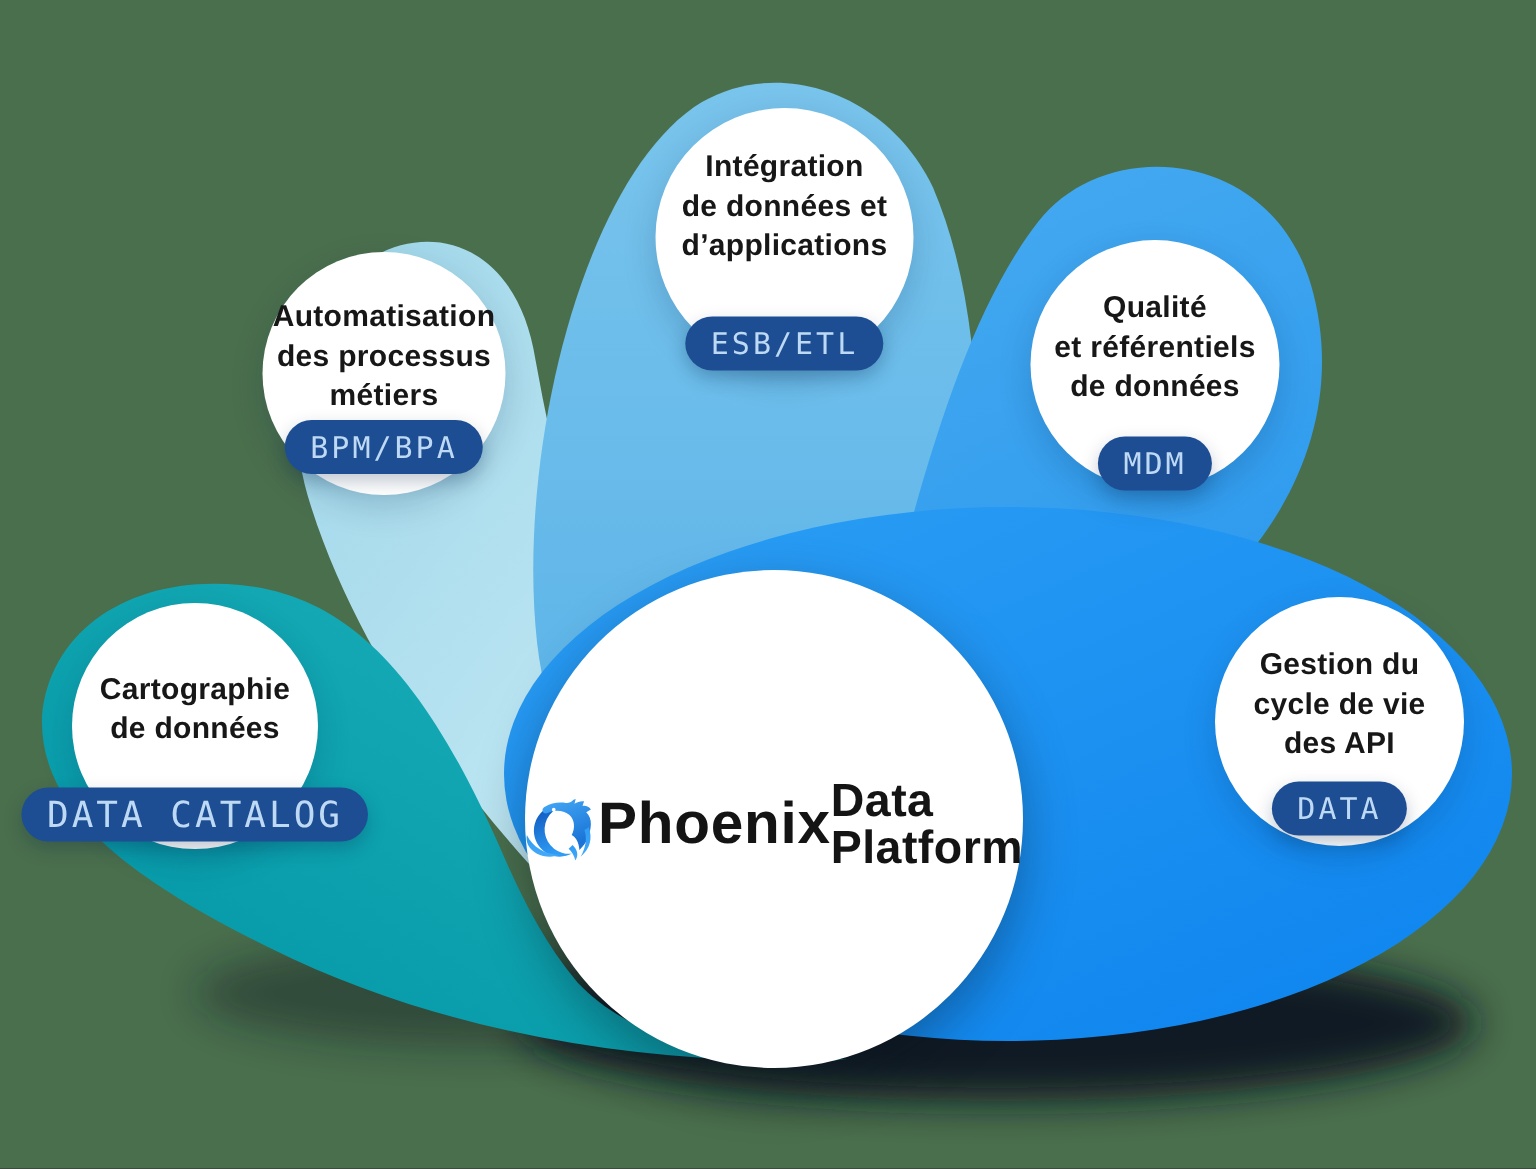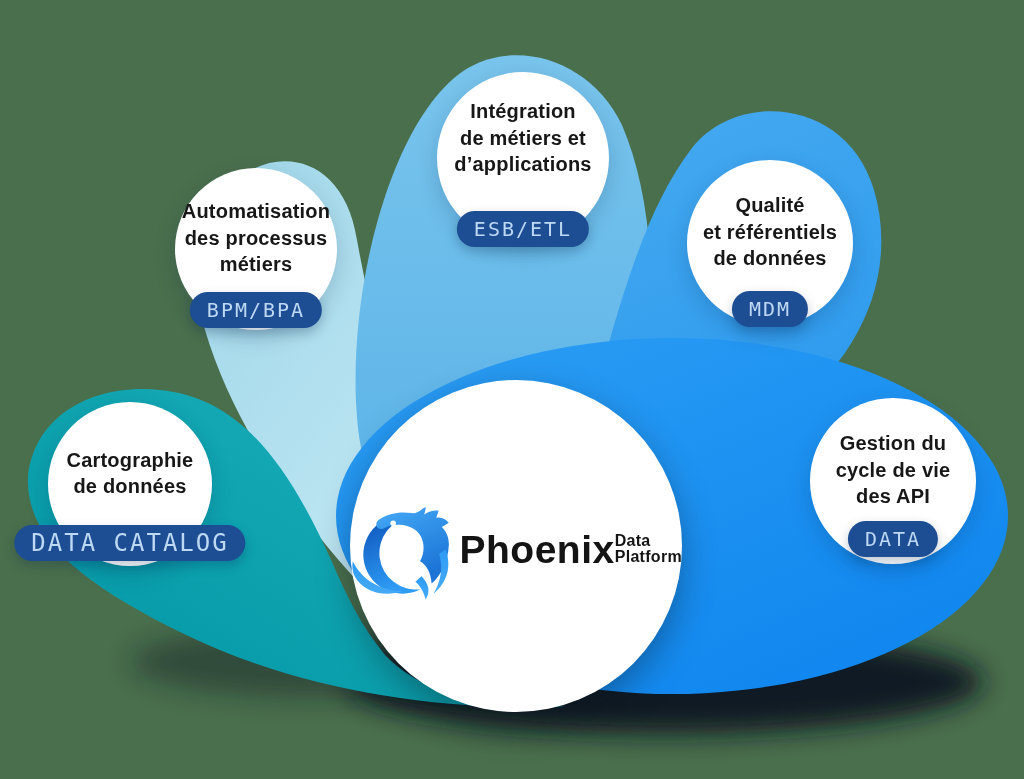--- a/index.html
+++ b/index.html
@@ -33,42 +33,42 @@
     padding:0 17px;border-radius:19px;
     background:var(--badge_bg,#1D4D93);
     color:var(--badge_text,#BED9F4);
     font-family:"DejaVu Sans Mono",monospace;
     font-size:20px;letter-spacing:2px;white-space:nowrap;
     box-shadow:0 5px 12px rgba(8,35,70,0.25);
   }
   #n-catalog{left:48px; top:402px;width:164px;}
   #n-catalog .badge{top:123px;font-size:24px;}
   #n-bpm    {left:175px;top:168px;width:162px;}
-  #n-bpm .badge{top:124px;text-align:center;}
+  #n-bpm .badge{top:112px;text-align:center;}
   #n-esb    {left:437px;top:72px; width:172px;}
   #n-esb .badge{top:139px;}
   #n-esb .node-label{transform:translateY(-20px);}
   #n-mdm    {left:687px;top:160px;width:166px;}
   #n-mdm .badge{top:131px;}
   #n-apim   {left:810px;top:398px;width:166px;}
   #n-apim .badge{top:123px;}
   
   #hub{
     position:absolute;left:350px;top:380px;width:332px;height:332px;
     border-radius:50%;background:#fff;
     display:flex;flex-direction:row;align-items:center;
     box-shadow:0 14px 34px rgba(5,18,30,0.35);
   }
   #hub .logo{margin-top:14px;}
   .hub-title{
     font-weight:800;font-size:39px;line-height:1;
     color:#141414;letter-spacing:.5px;margin-top:6px;
   }
   .hub-subtitle{
-    font-weight:700;font-size:16px;line-height:1;
+    font-weight:700;font-size:31px;line-height:1;
     color:#141414;margin-top:6px;letter-spacing:.3px;
   }
 </style>
 </head>
 <body>
 
 <div class="stage">
 
   <svg class="bg" width="1024" height="779" viewBox="0 0 1024 779">
     <defs>
@@ -120,21 +120,21 @@
       <div class="node-label">Automatisation
 des processus
 métiers</div>
     </div>
     <div class="badge">BPM/BPA</div>
   </div>
 
   <div class="node" id="n-esb">
     <div class="circle">
       <div class="node-label">Intégration
-de métiers et
+de données et
 d’applications</div>
     </div>
     <div class="badge">ESB/ETL</div>
   </div>
 
   <div class="node" id="n-mdm">
     <div class="circle">
       <div class="node-label">Qualité
 et référentiels
 de données</div>

